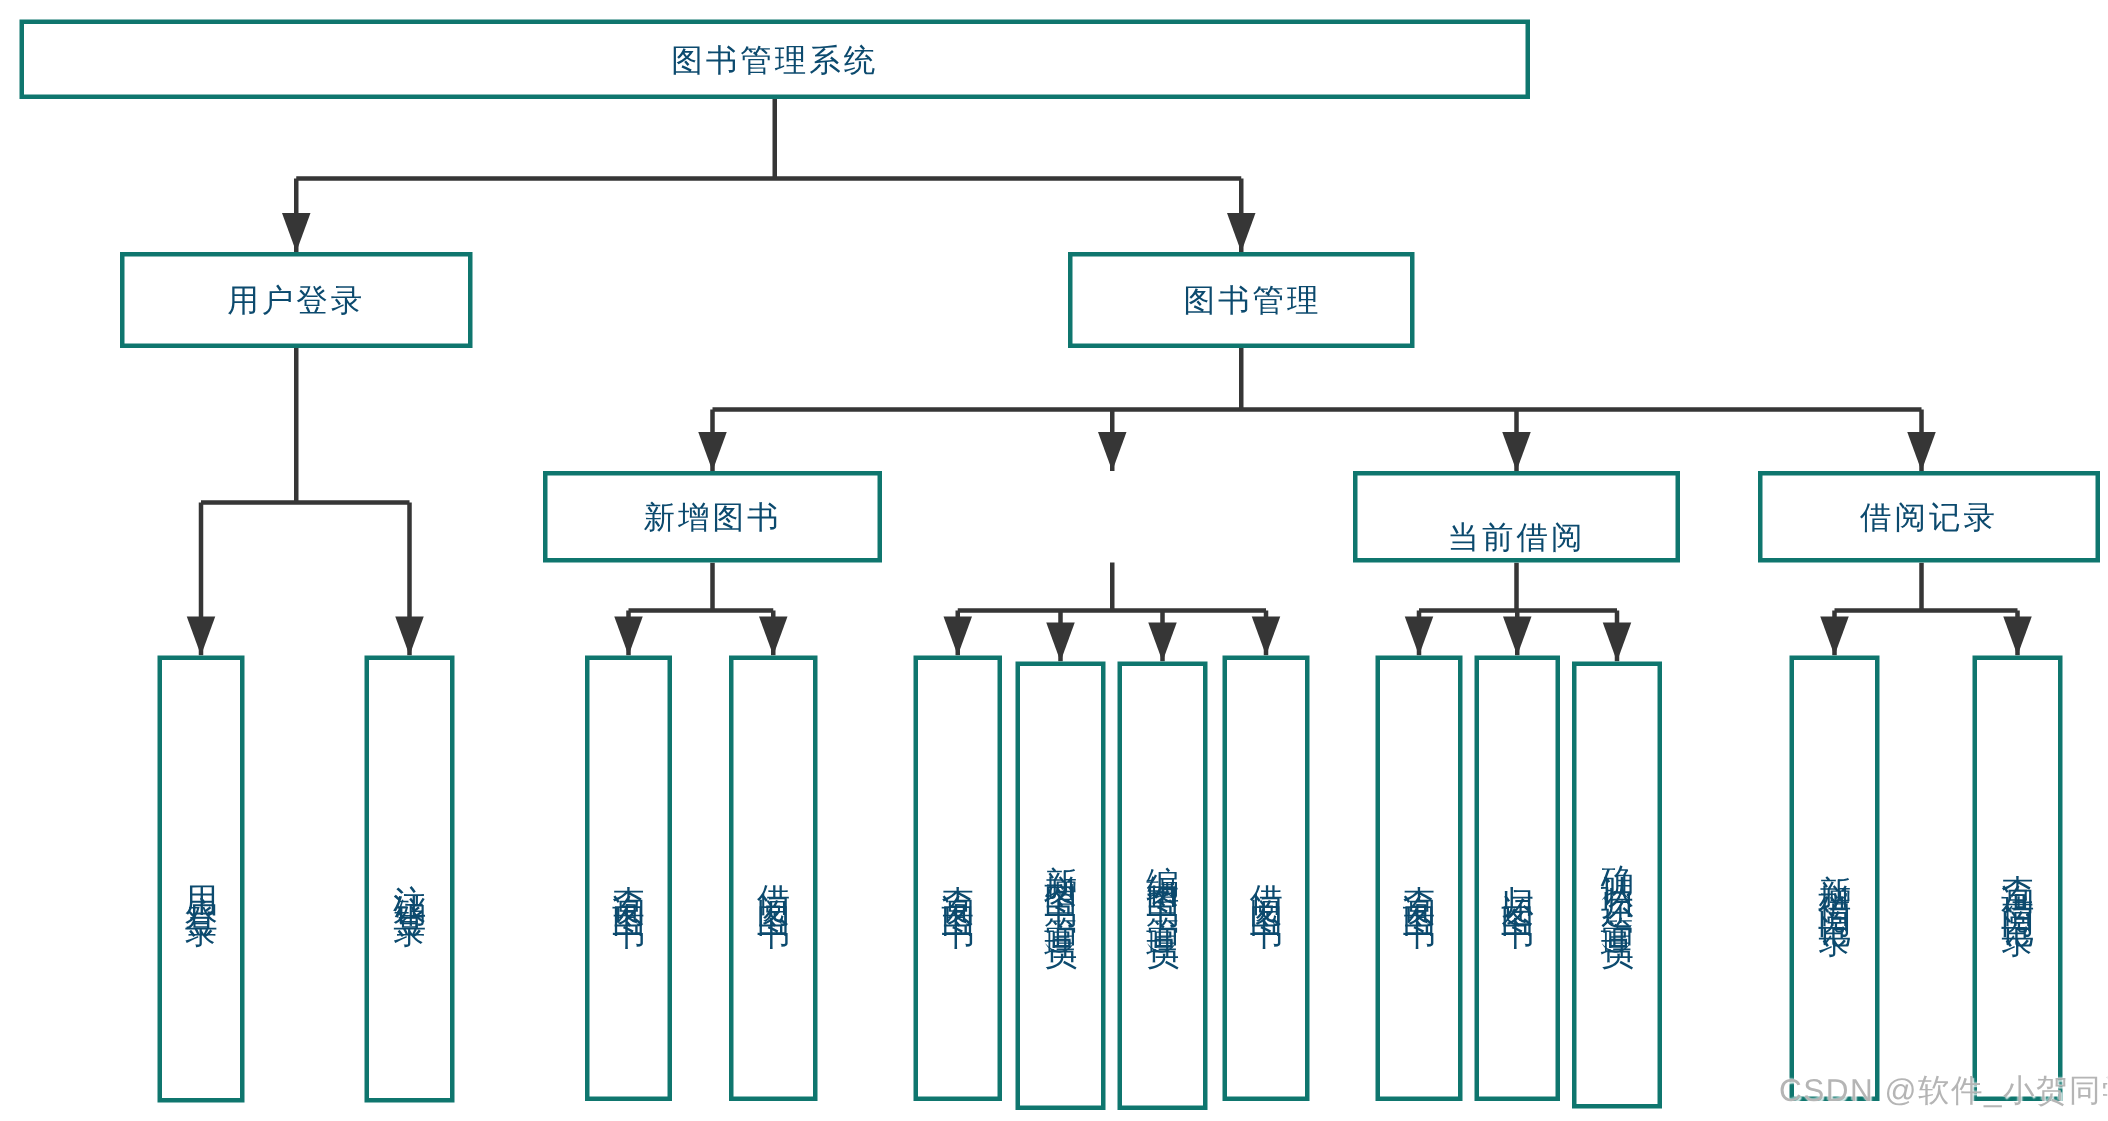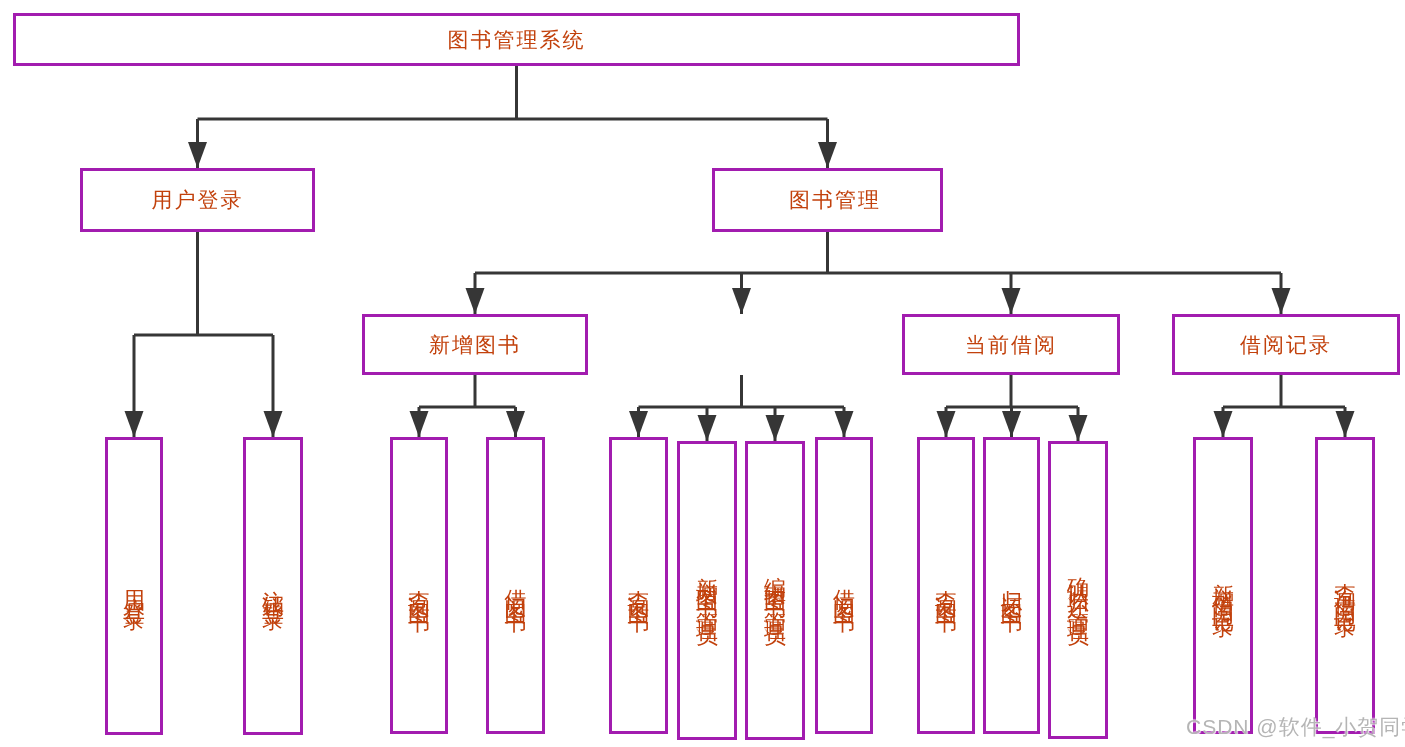--- a/index.html
+++ b/index.html
@@ -13,47 +13,47 @@
   }
   svg.connectors {
     position: absolute;
     left: 0; top: 0;
     width: 1405px; height: 747px;
     z-index: 1;
   }
   .node {
     position: absolute;
     box-sizing: border-box;
-    border: 3px solid #a21caf;
+    border: 3px solid #0f766e;
     background: #ffffff;
     display: flex;
     align-items: center;
     justify-content: center;
     z-index: 2;
-    color: #c2410c;
+    color: #0c4a6e;
   }
   .node.h .label {
     font-size: 21px;
     letter-spacing: 2px;
     white-space: nowrap;
   }
   .node.v .label {
     writing-mode: vertical-rl;
     text-orientation: mixed;
     font-size: 22px;
     letter-spacing: 7px;
     line-height: 1.1;
   }
   
   .n-root      { left: 13px;   top: 13px;  width: 1007px; height: 53px; }
   .n-userlogin { left: 80px;   top: 168px; width: 235px;  height: 64px; }
   .n-bookmgmt  { left: 712px;  top: 168px; width: 231px;  height: 64px; padding-left: 15px; }
   .n-newbooks  { left: 362px;  top: 314px; width: 226px;  height: 61px; }
   .n-borrow    { left: 633px;  top: 314px; width: 217px;  height: 61px; }
-  .n-current   { left: 902px;  top: 314px; width: 218px;  height: 61px; }
+  .n-current   { left: 902px;  top: 314px; width: 218px;  height: 61px; align-items: flex-end; }
   .n-records   { left: 1172px; top: 314px; width: 228px;  height: 61px; }
   
   .n-login      { left: 105px;  top: 437px; width: 58px; height: 298px; }
   .n-logout     { left: 243px;  top: 437px; width: 60px; height: 298px; }
   .n-nbquery    { left: 390px;  top: 437px; width: 58px; height: 297px; }
   .n-nbborrow   { left: 486px;  top: 437px; width: 59px; height: 297px; }
   .n-bwquery    { left: 609px;  top: 437px; width: 59px; height: 297px; }
   .n-bwadd      { left: 677px;  top: 441px; width: 60px; height: 299px; }
   .n-bwedit     { left: 745px;  top: 441px; width: 60px; height: 299px; }
   .n-bwborrow   { left: 815px;  top: 437px; width: 58px; height: 297px; }

